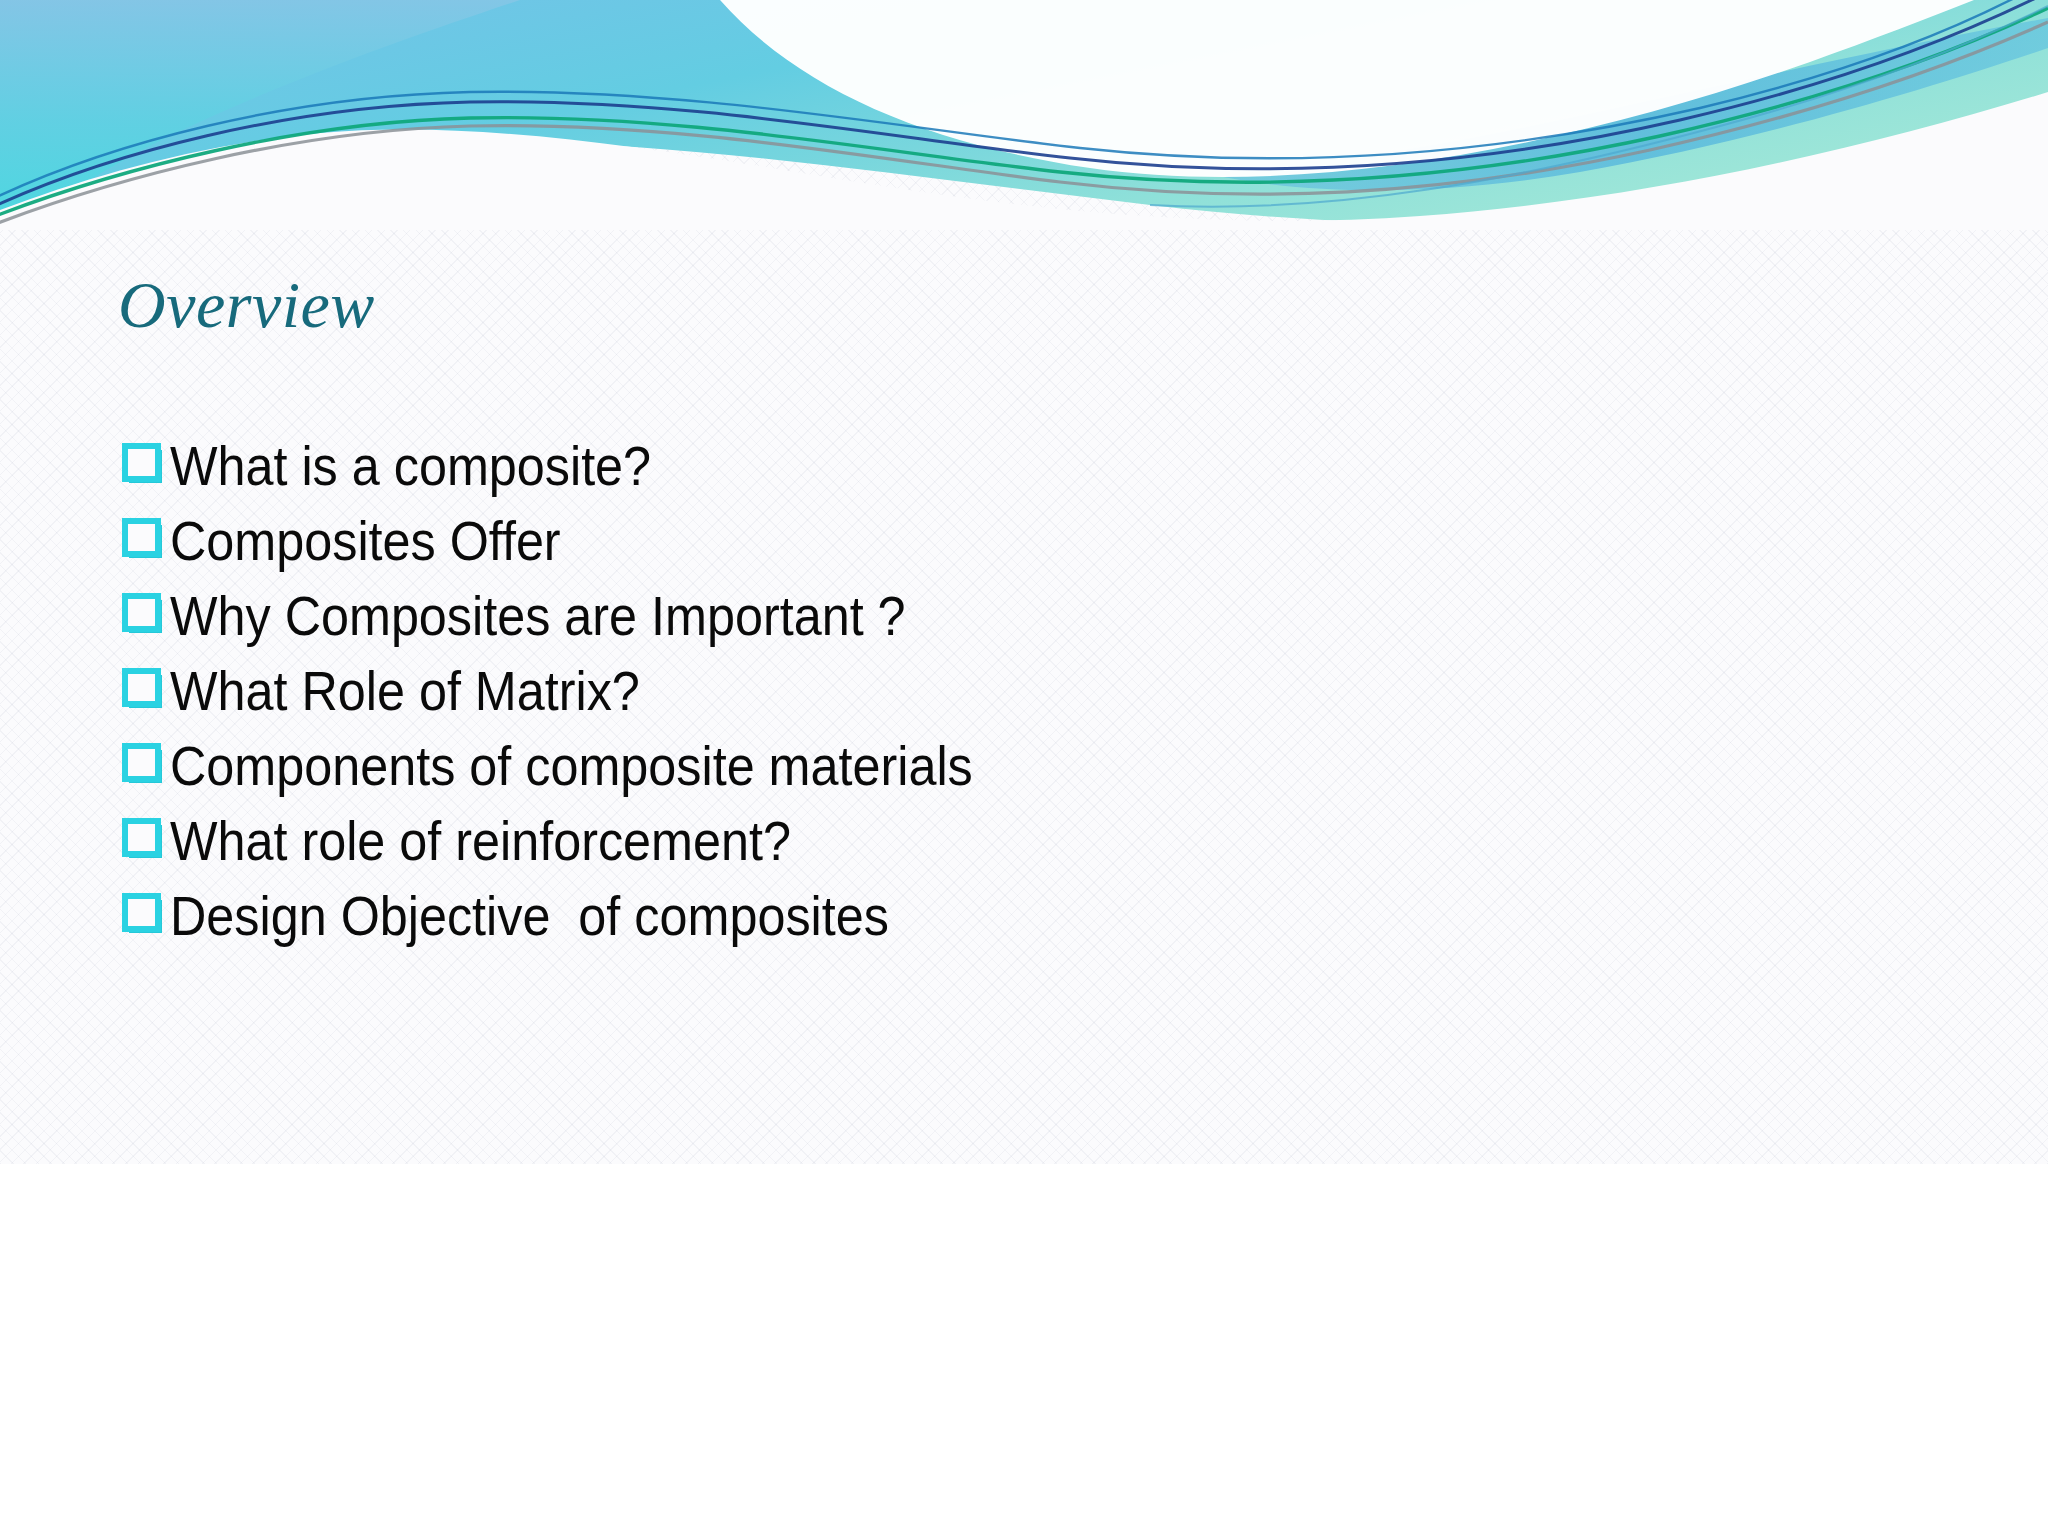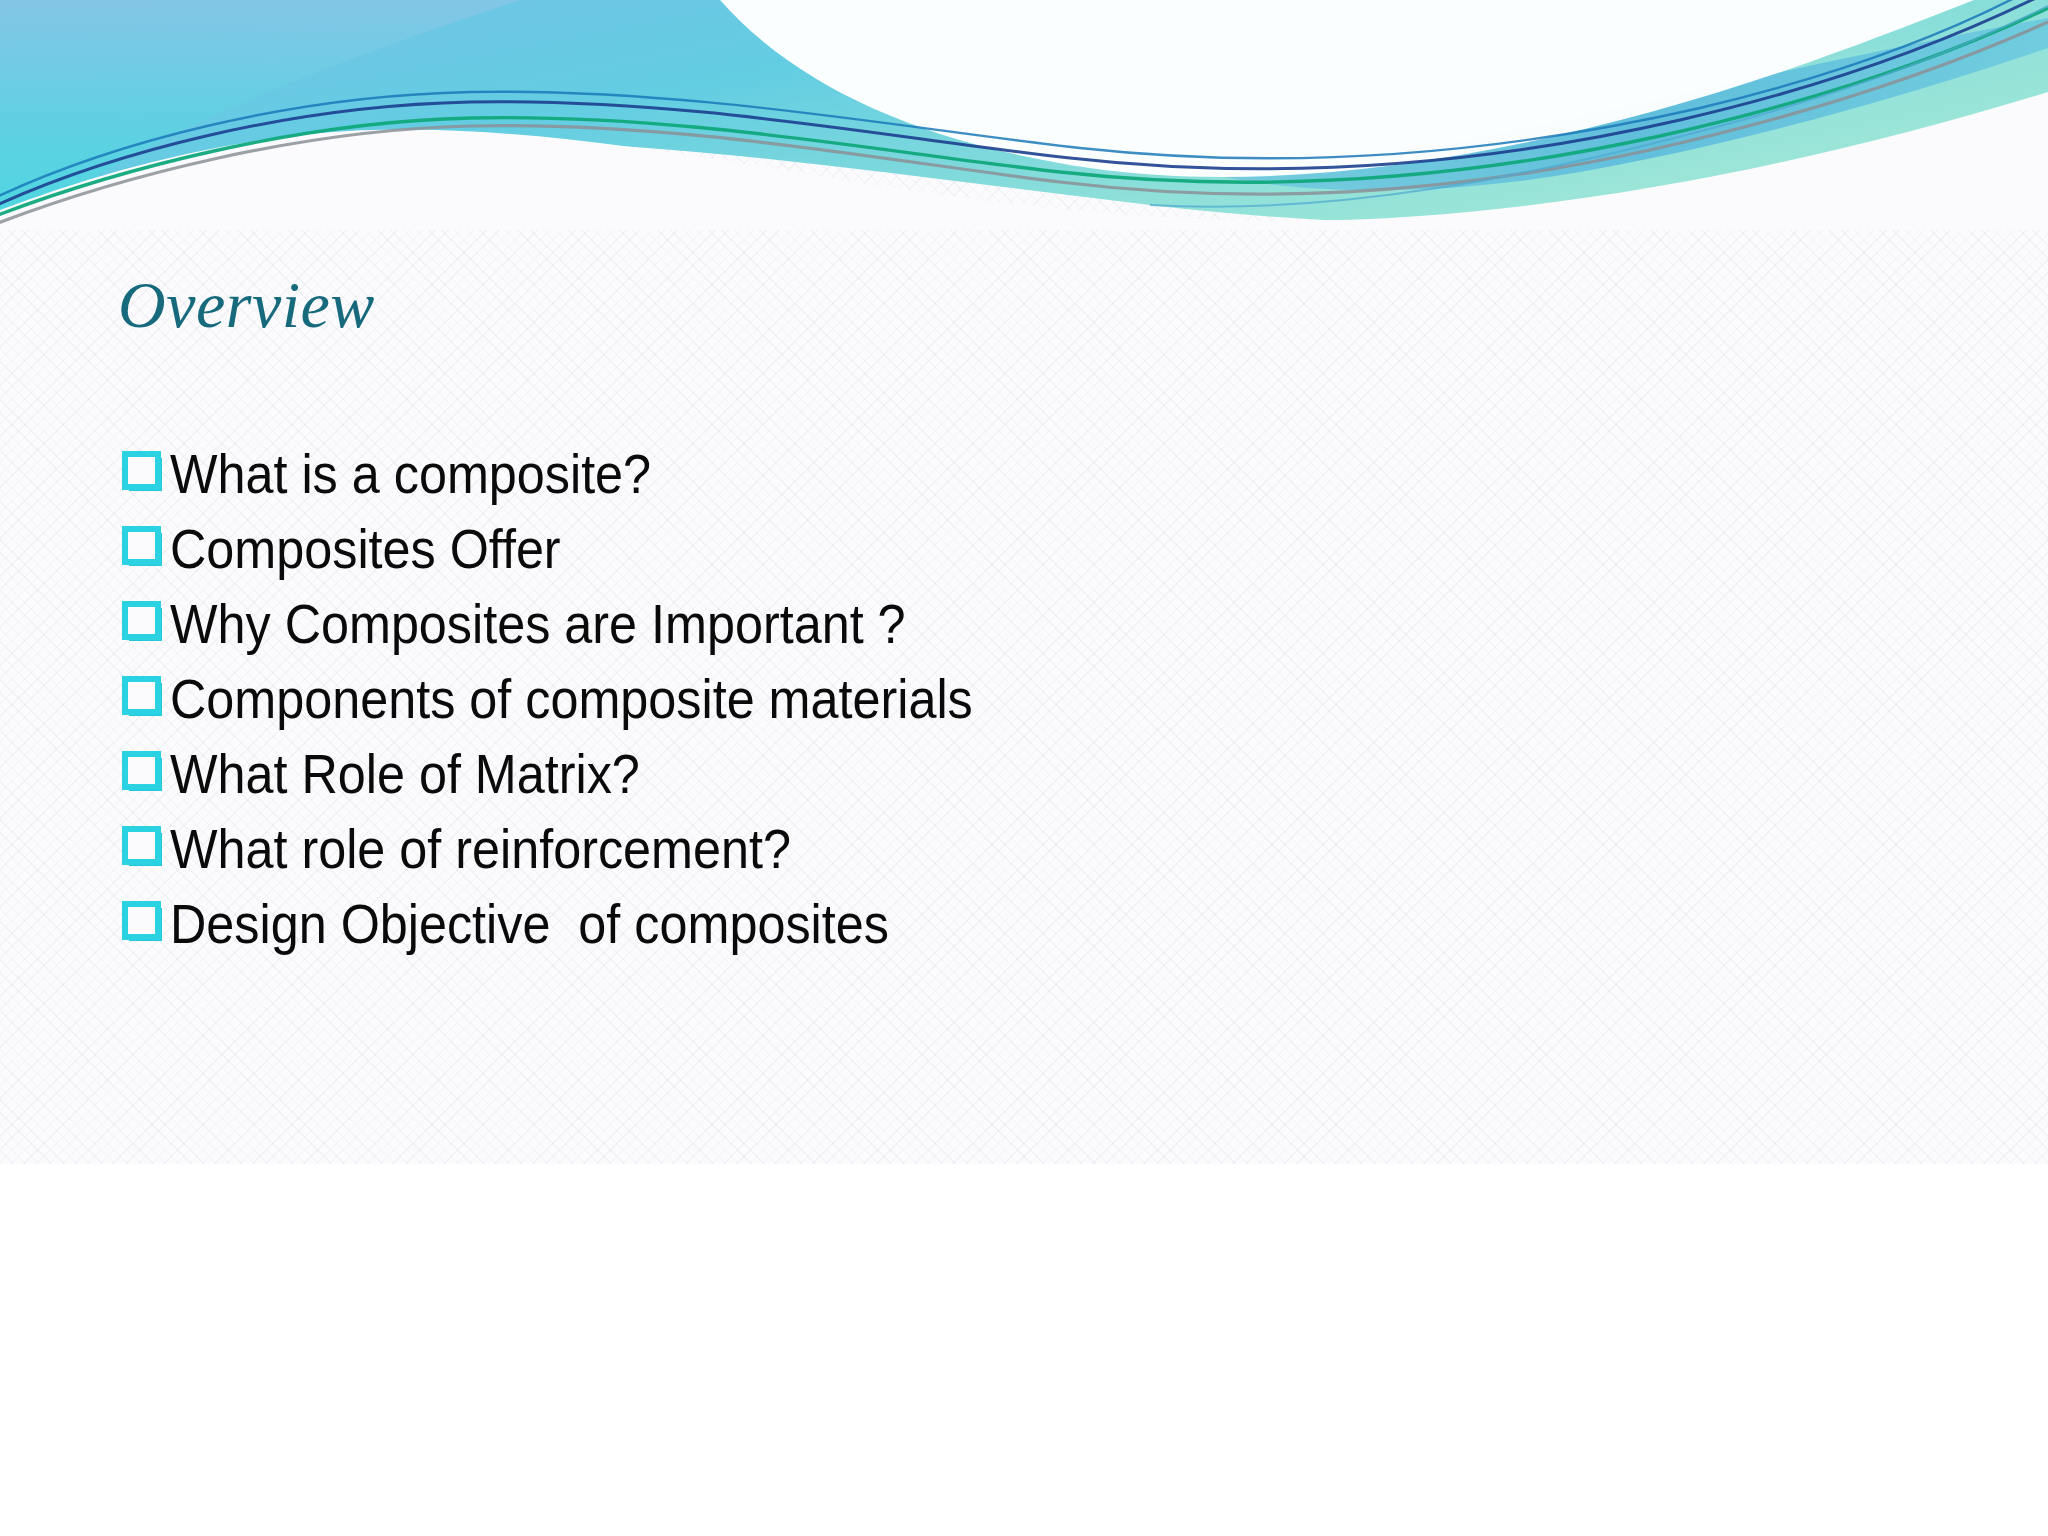--- a/index.html
+++ b/index.html
@@ -55,21 +55,20 @@
     color: #176a7c;
     white-space: nowrap;
   }
 
   
   .bullet-list {
     position: absolute;
     left: 122px;
     top: 432px;
     width: 1800px;
-    margin-top: 8px;
   }
   .bullet-row {
     display: flex;
     align-items: flex-start;
     height: 75px;
   }
   .bullet-mark {
     position: relative;
     flex: 0 0 auto;
     width: 44px;
@@ -177,30 +176,30 @@
       <span class="bullet-text">Composites Offer</span>
     </div>
 
     <div class="bullet-row">
       <span class="bullet-mark"></span>
       <span class="bullet-text">Why Composites are Important ?</span>
     </div>
 
     <div class="bullet-row">
       <span class="bullet-mark"></span>
+      <span class="bullet-text">What Role of Matrix?</span>
+    </div>
+
+    <div class="bullet-row">
+      <span class="bullet-mark"></span>
       <span class="bullet-text">Components of composite materials</span>
     </div>
 
     <div class="bullet-row">
       <span class="bullet-mark"></span>
-      <span class="bullet-text">What Role of Matrix?</span>
-    </div>
-
-    <div class="bullet-row">
-      <span class="bullet-mark"></span>
       <span class="bullet-text">What role of reinforcement?</span>
     </div>
 
 
 
 
     <div class="bullet-row">
       <span class="bullet-mark"></span>
       <span class="bullet-text">Design Objective  of composites</span>
     </div>

